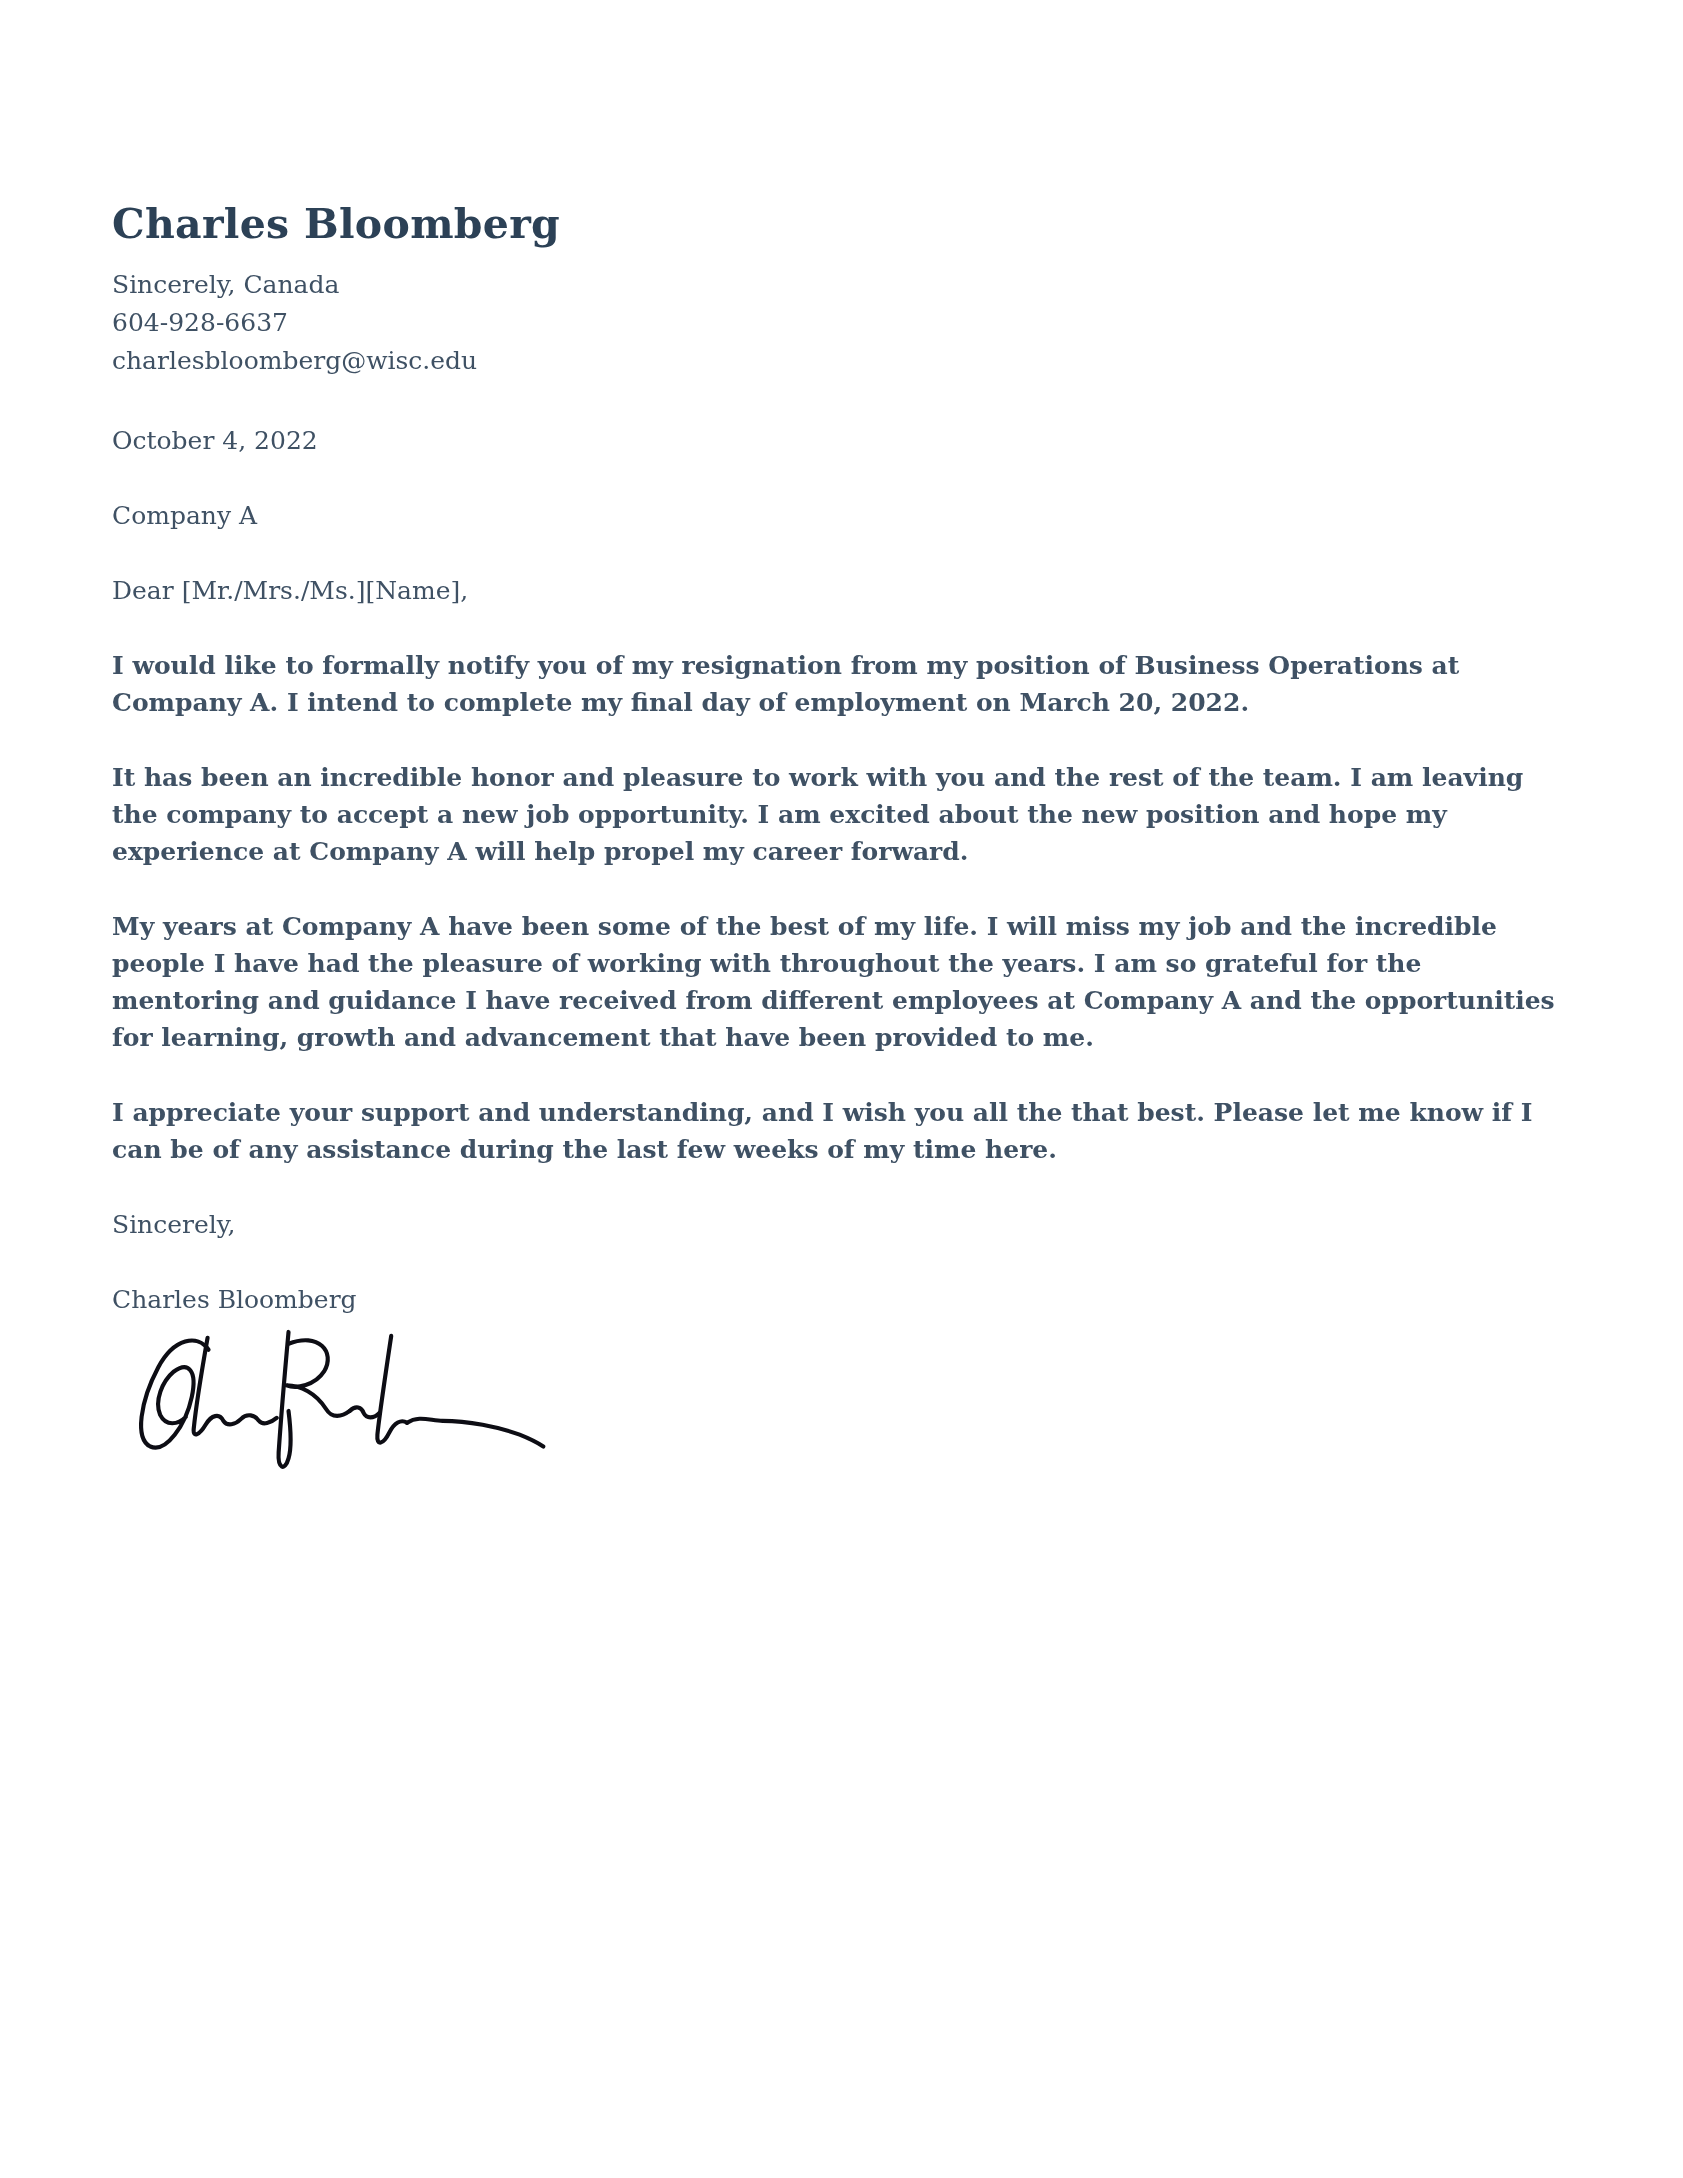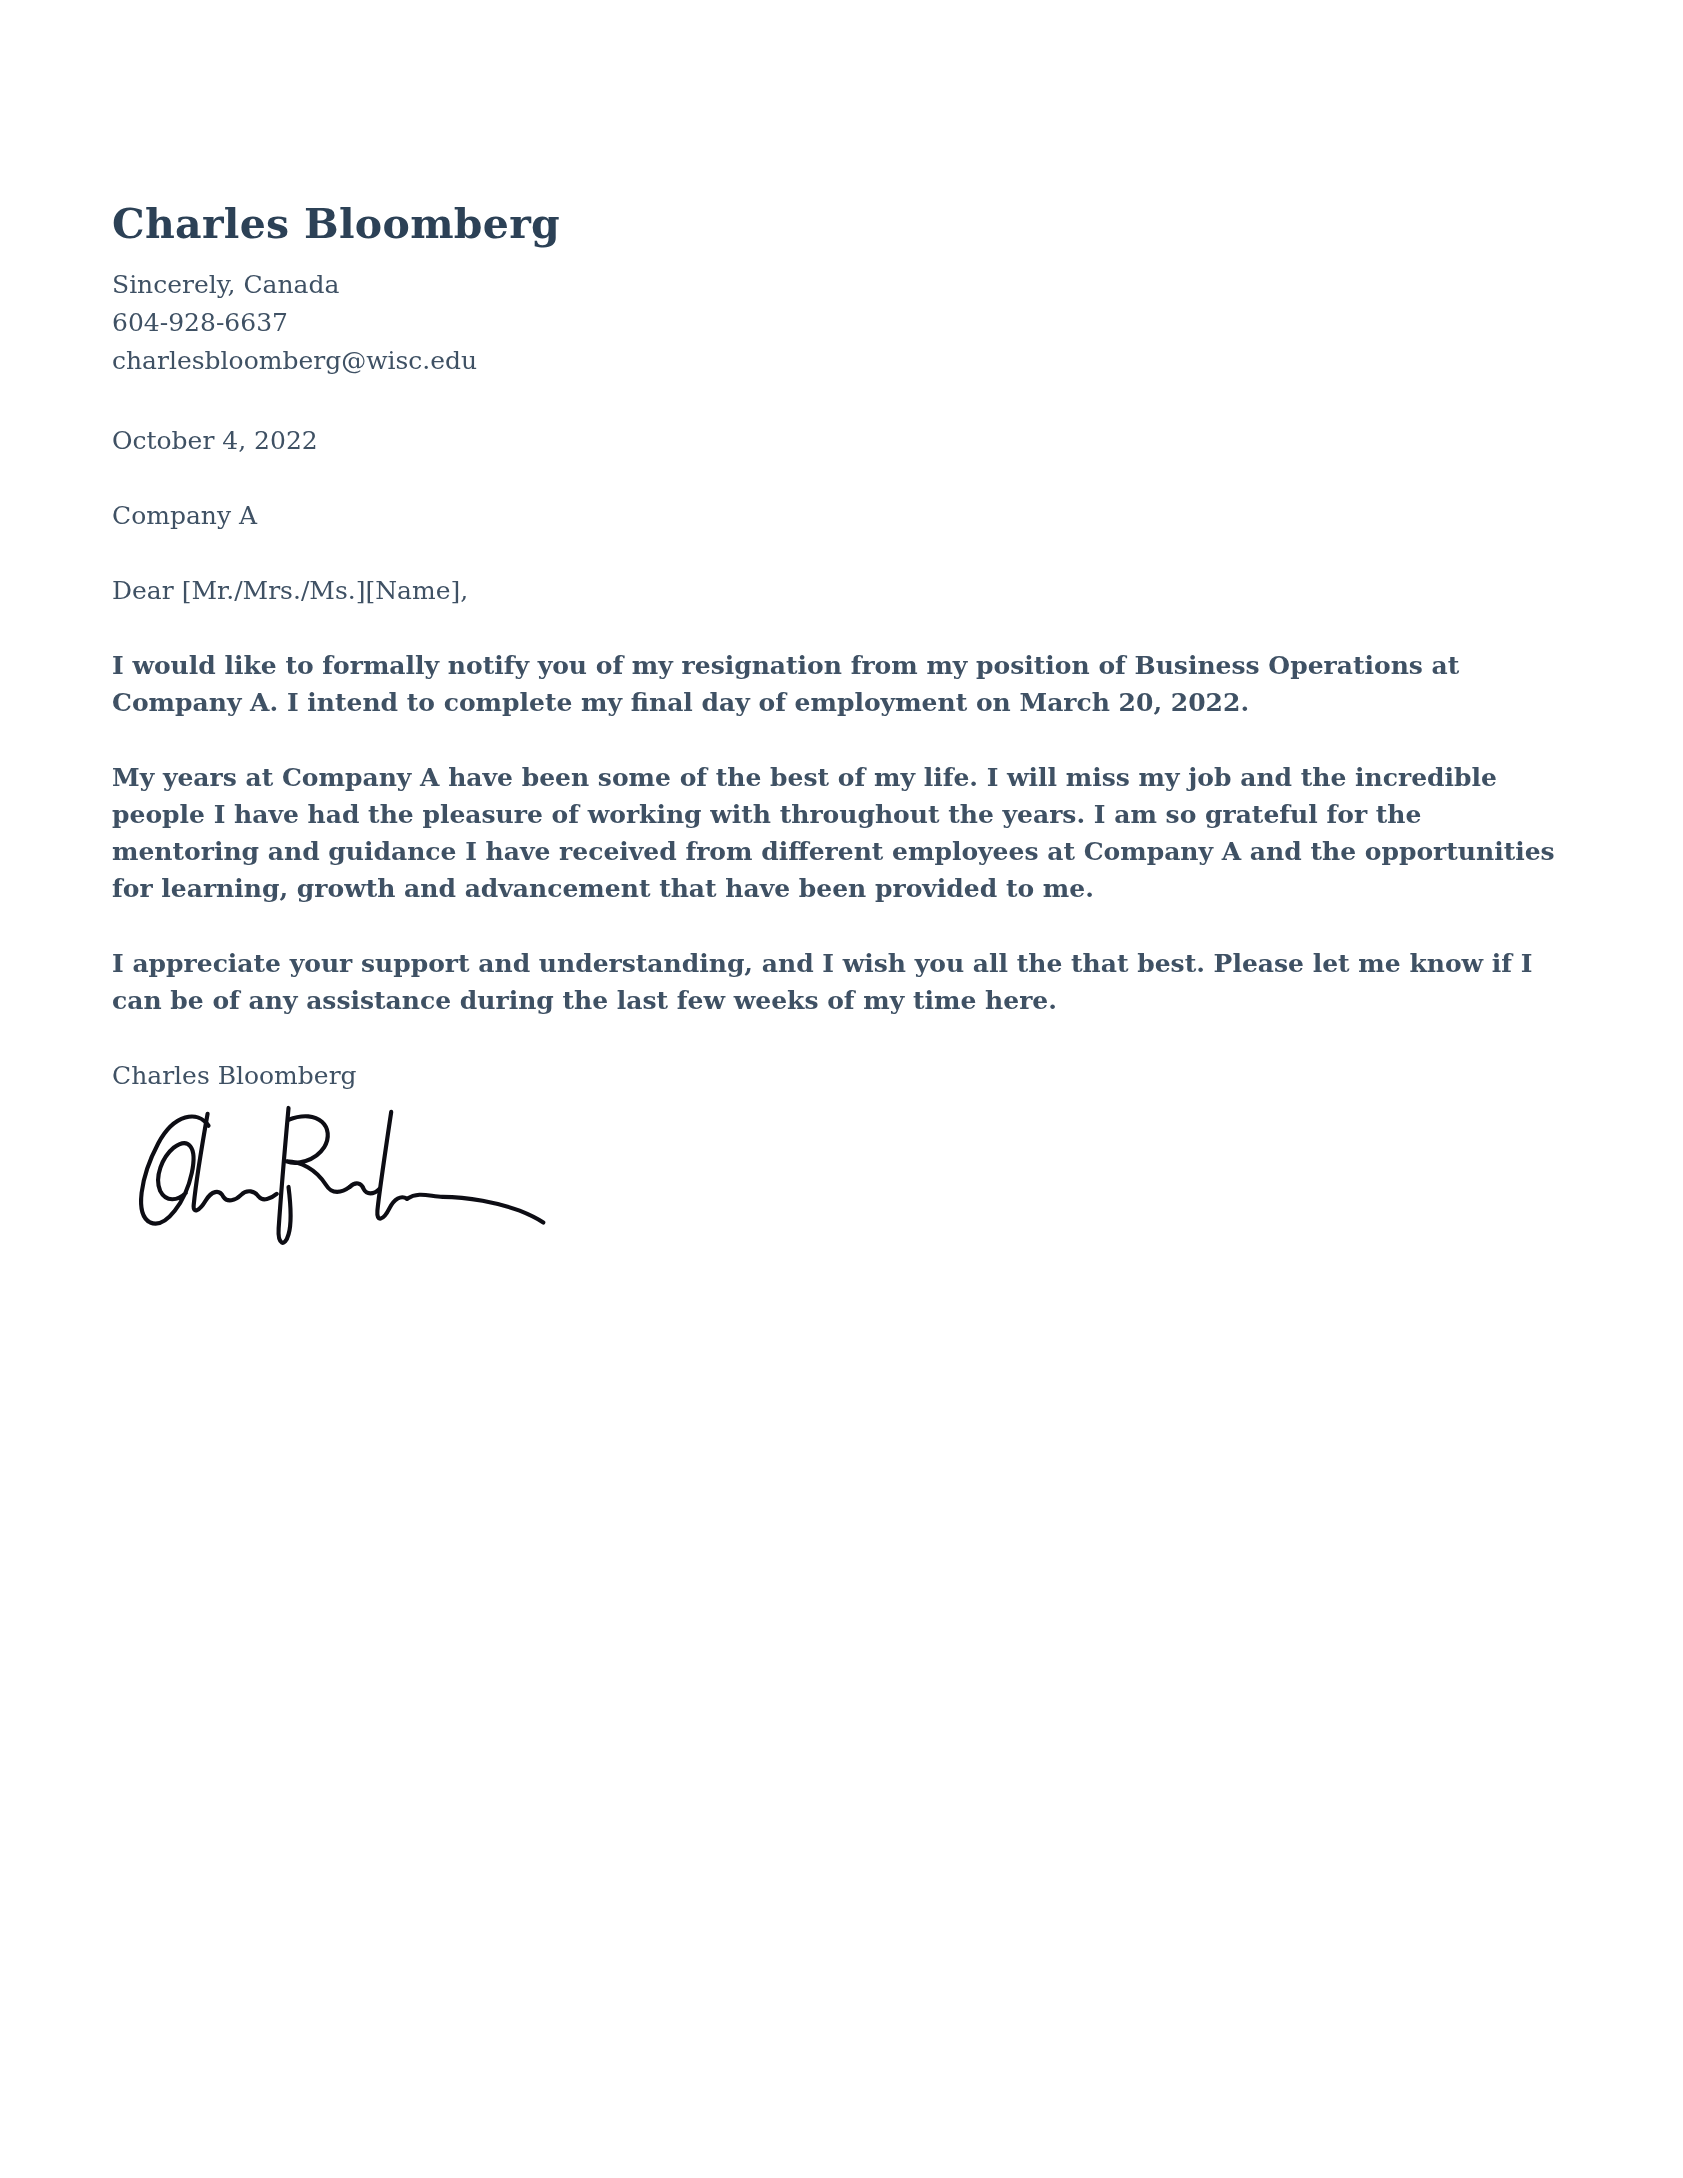--- a/index.html
+++ b/index.html
@@ -65,25 +65,27 @@
   </div>
 
   <div class="line-block">October 4, 2022</div>
 
   <div class="line-block">Company A</div>
 
   <div class="line-block">Dear [Mr./Mrs./Ms.][Name],</div>
 
   <p class="body-para">I would like to formally notify you of my resignation from my position of Business Operations at Company A. I intend to complete my final day of employment on March 20, 2022.</p>
 
+  <p class="body-para">It has been an incredible honor and pleasure to work with you and the rest of the team. I am leaving the company to accept a new job opportunity. I am excited about the new position and hope my experience at Company A will help propel my career forward.</p>
 
   <p class="body-para">My years at Company A have been some of the best of my life. I will miss my job and the incredible people I have had the pleasure of working with throughout the years. I am so grateful for the mentoring and guidance I have received from different employees at Company A and the opportunities for learning, growth and advancement that have been provided to me.</p>
 
   <p class="body-para">I appreciate your support and understanding, and I wish you all the that best. Please let me know if I can be of any assistance during the last few weeks of my time here.</p>
 
+  <div class="line-block">Sincerely,</div>
 
   <div class="line-block" style="margin-bottom:10px;">Charles Bloomberg</div>
 
   <div class="signature-wrap">
     <svg class="signature-svg" width="436" height="158" viewBox="0 0 440 160" fill="none" xmlns="http://www.w3.org/2000/svg">
       <g stroke="#0d0d14" stroke-width="4.2" stroke-linecap="round" stroke-linejoin="round" fill="none">
 
         <path d="M 97,22 C 86,6 62,10 46,40 C 28,74 22,112 38,120 C 54,127 74,98 80,70 C 86,42 76,34 62,44 C 50,54 42,74 48,88 C 54,100 66,98 74,90"></path>
 
         <path d="M 96,10 C 90,44 84,82 82,102 C 81,112 88,108 94,98 C 100,88 108,86 112,94 C 116,100 124,98 130,92 C 136,86 144,88 148,94 C 152,99 160,96 166,91"></path>

